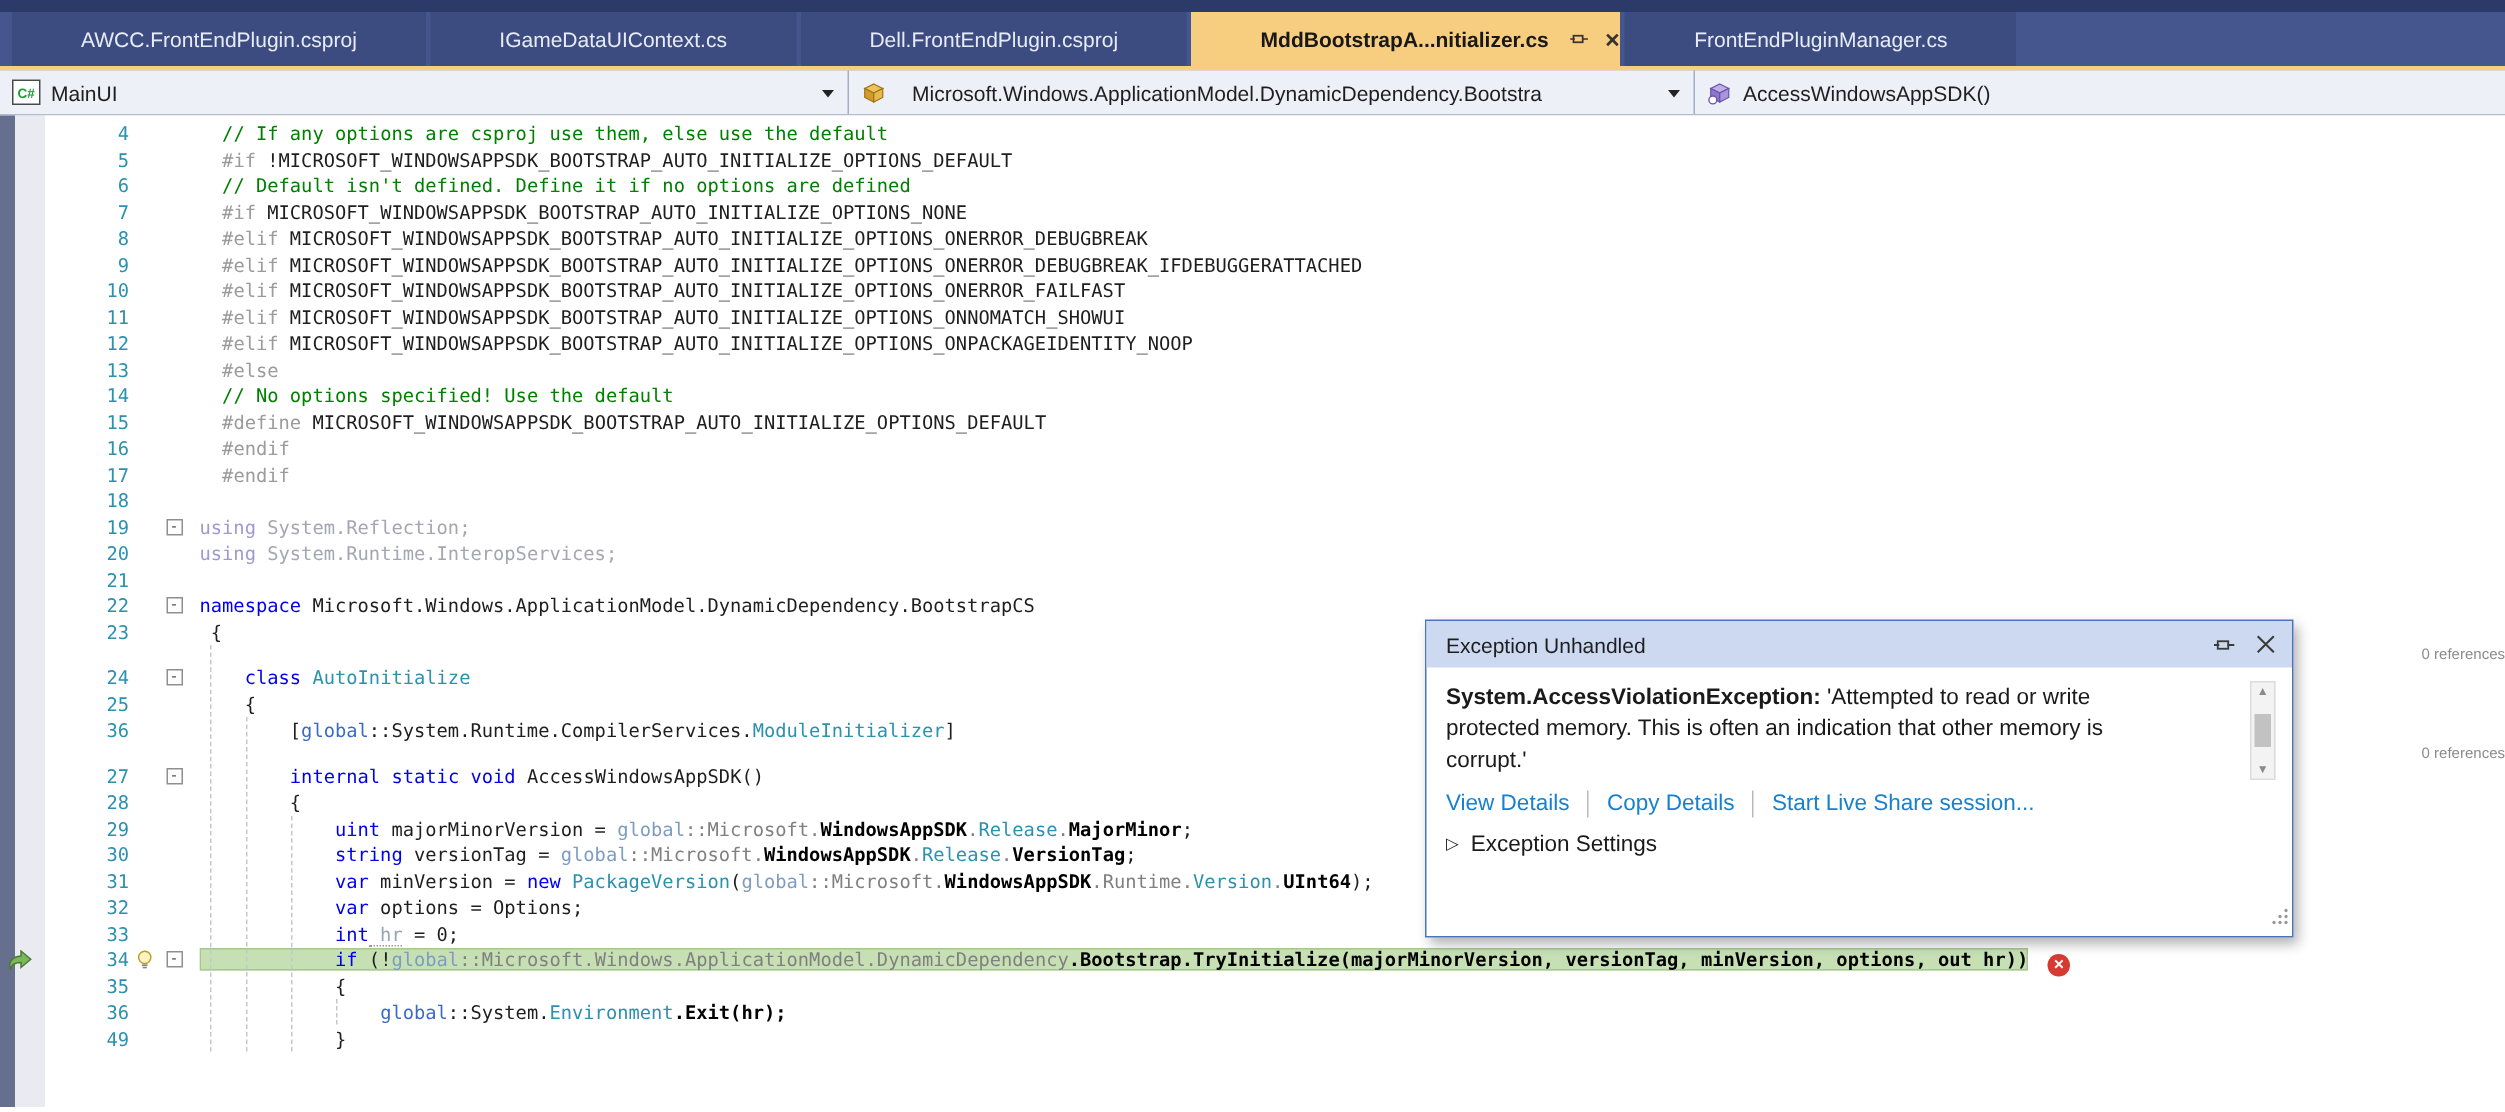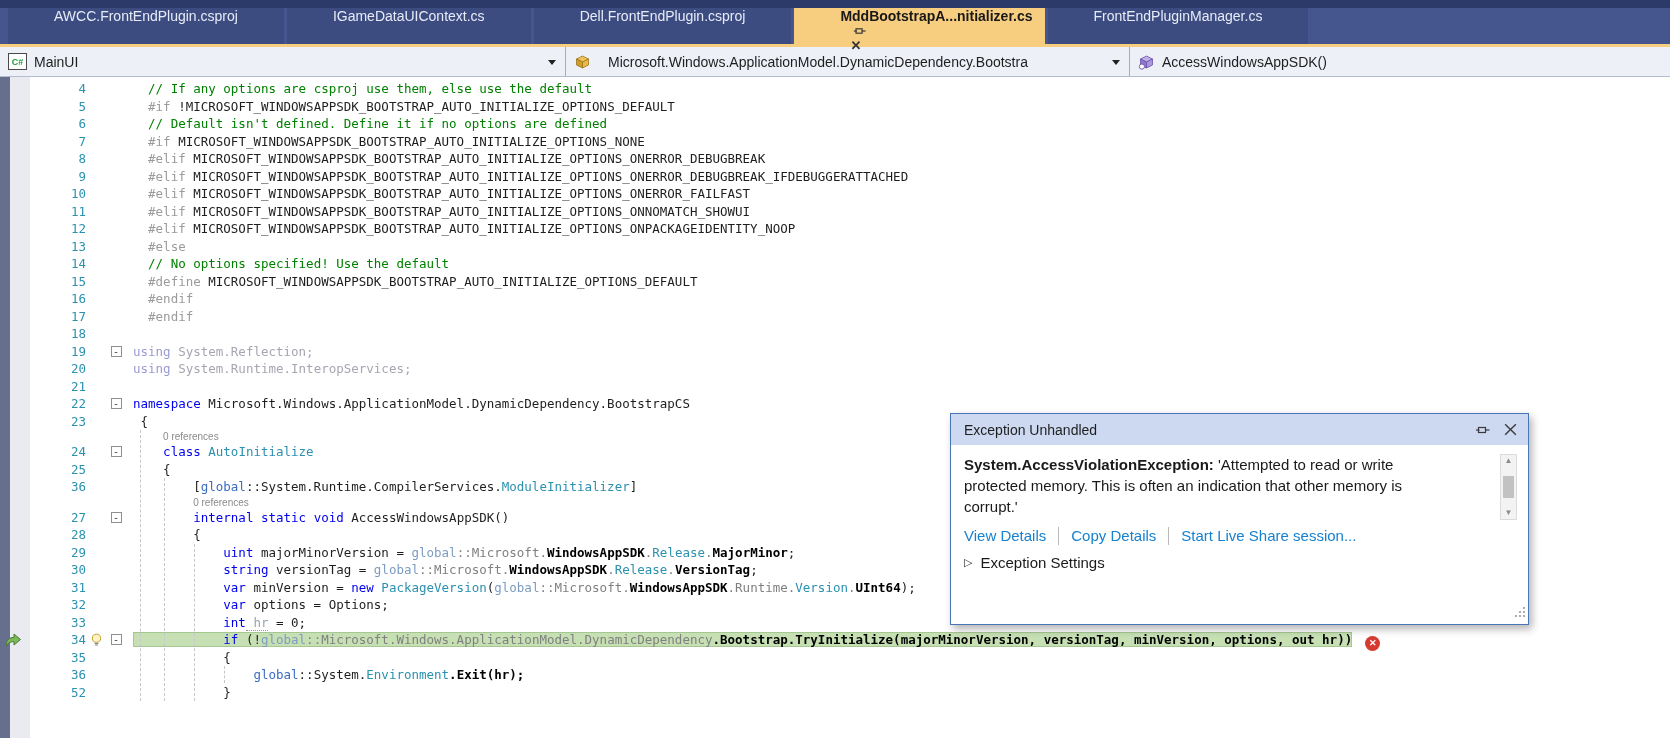--- a/index.html
+++ b/index.html
@@ -3,22 +3,22 @@
 <meta charset="utf-8">
 <style>
   * { margin:0; padding:0; box-sizing:border-box; }
   html,body { width:1670px; height:741px; background:#fff; font-family:"Liberation Sans", sans-serif; }
   .screen { position:relative; width:1670px; height:741px; overflow:hidden; background:#fff; }
 
   
   .titlestrip { height:8px; background:#2b3a69; }
   .tabbar { height:39px; background:#45568e; border-bottom:3px solid var(--tab-active-bg); display:flex; align-items:flex-end; padding-left:8px; }
   .tabs { display:flex; height:36px; }
-  .tab { height:36px; display:flex; align-items:flex-start; padding:0 46px; background:#3d4c80; margin-right:3px; color:#e7ebf8; font-size:14px; white-space:nowrap; cursor:default; }
-  .tab.active { background:var(--tab-active-bg); color:#181818; font-weight:bold; padding-right:12px;flex-direction:column; }
+  .tab { height:36px; display:flex; align-items:center; padding:0 46px; background:#3d4c80; margin-right:3px; color:#e7ebf8; font-size:14px; white-space:nowrap; cursor:default; }
+  .tab.active { background:var(--tab-active-bg); color:#181818; font-weight:bold; padding-right:0; }
   .tabpin { margin-left:12px; display:inline-flex; }
   .tabclose { margin-left:10px; font-size:13px; font-weight:bold; color:#333; }
 
   
   .navbar { height:30px; background:#eef0f8; border-bottom:1px solid #b6bccf; display:flex; align-items:stretch; }
   .navsec { display:flex; align-items:center; padding-left:8px; border-right:1px solid #a5adc5; position:relative; font-size:14px; color:#1e1e1e; }
   .navsec .navlabel { margin-left:7px; white-space:nowrap; overflow:hidden; }
   .nav-s1 { width:566px; }
   .nav-s2 { width:564px;gap:10px; }
   .nav-s3 { flex:1; border-right:none; }
@@ -29,21 +29,21 @@
   .editor { position:relative; height:661px; font-family:"DejaVu Sans Mono", monospace; font-size:12.5px; background:linear-gradient(to right, #66708e 0 10px, #e9ebf0 10px 30px, #ffffff 30px); padding-top:3px; overflow:hidden; }
   .crow { display:flex; height:17.5px; line-height:17.5px; }
   .c-ind { width:30px; flex:none; position:relative; }
   .c-ind svg { position:absolute; left:3px; top:2px; }
   .c-num { width:56px; flex:none; text-align:right; color:#2b91af; }
   .c-bulb { width:20px; flex:none; position:relative; }
   .c-bulb svg { position:absolute; left:4px; top:2px; }
   .c-fold { width:20px; flex:none; display:flex; align-items:center; justify-content:center; }
   .foldbox { width:11px; height:11px; border:1px solid #8f8f8f; background:#fdfdfd; color:#444; font-size:10px; line-height:9px; text-align:center; display:block; }
   .c-text { white-space:pre; padding-left:7px; color:#1e1e1e; }
-  .lensrow { height:13px; line-height:13px; font-family:"Liberation Sans", sans-serif; font-size:10px; color:#8a8a8a; }
+  .lensrow { height:13px; line-height:13px; font-family:"Liberation Sans", sans-serif; font-size:10px; color:#8a8a8a;text-align:right; }
   .hlline { background:var(--line-highlight); box-shadow:0 0 0 1px #a5c791 inset; }
   .errbadge { display:inline-flex; width:15px; height:15px; border-radius:50%; background:var(--error-red); color:#fff; font-size:9px; font-weight:bold; align-items:center; justify-content:center; margin-left:13px; vertical-align:-2px; font-family:"Liberation Sans",sans-serif; }
   .guide { position:absolute; border-left:1px dashed #c3c7ce; width:0; }
 
   .sg-kw   { color:var(--keyword-blue); }
   .sg-kw2  { color:#3b6cc4; }
   .sg-kws  { color:#7d9cc0; }
   .sg-cm   { color:var(--comment-green); }
   .sg-pp   { color:#9b9b9b;margin-top:16px; }
   .sg-ppw  { color:#1e1e1e; }
@@ -387,21 +387,21 @@
         </div>
         <div class="crow">
           <div class="c-ind"></div>
           <div class="c-num">36</div>
           <div class="c-bulb"></div>
           <div class="c-fold"></div>
           <div class="c-text"><span class="sg-pl">                </span><span class="sg-kw2">global</span><span class="sg-pl">::System.</span><span class="sg-t">Environment</span><span class="sg-id">.Exit(hr);</span></div>
         </div>
         <div class="crow">
           <div class="c-ind"></div>
-          <div class="c-num">52</div>
+          <div class="c-num">49</div>
           <div class="c-bulb"></div>
           <div class="c-fold"></div>
           <div class="c-text"><span class="sg-pl">            }</span></div>
         </div>
       </div>
     <div class="guide" style="left:140px; top:353px; height:271px;"></div>
     <div class="guide" style="left:164px; top:401px; height:223px;"></div>
     <div class="guide" style="left:194px; top:467px; height:157px;"></div>
     <div class="guide" style="left:224px; top:589px; height:17px;"></div>
   </div>

